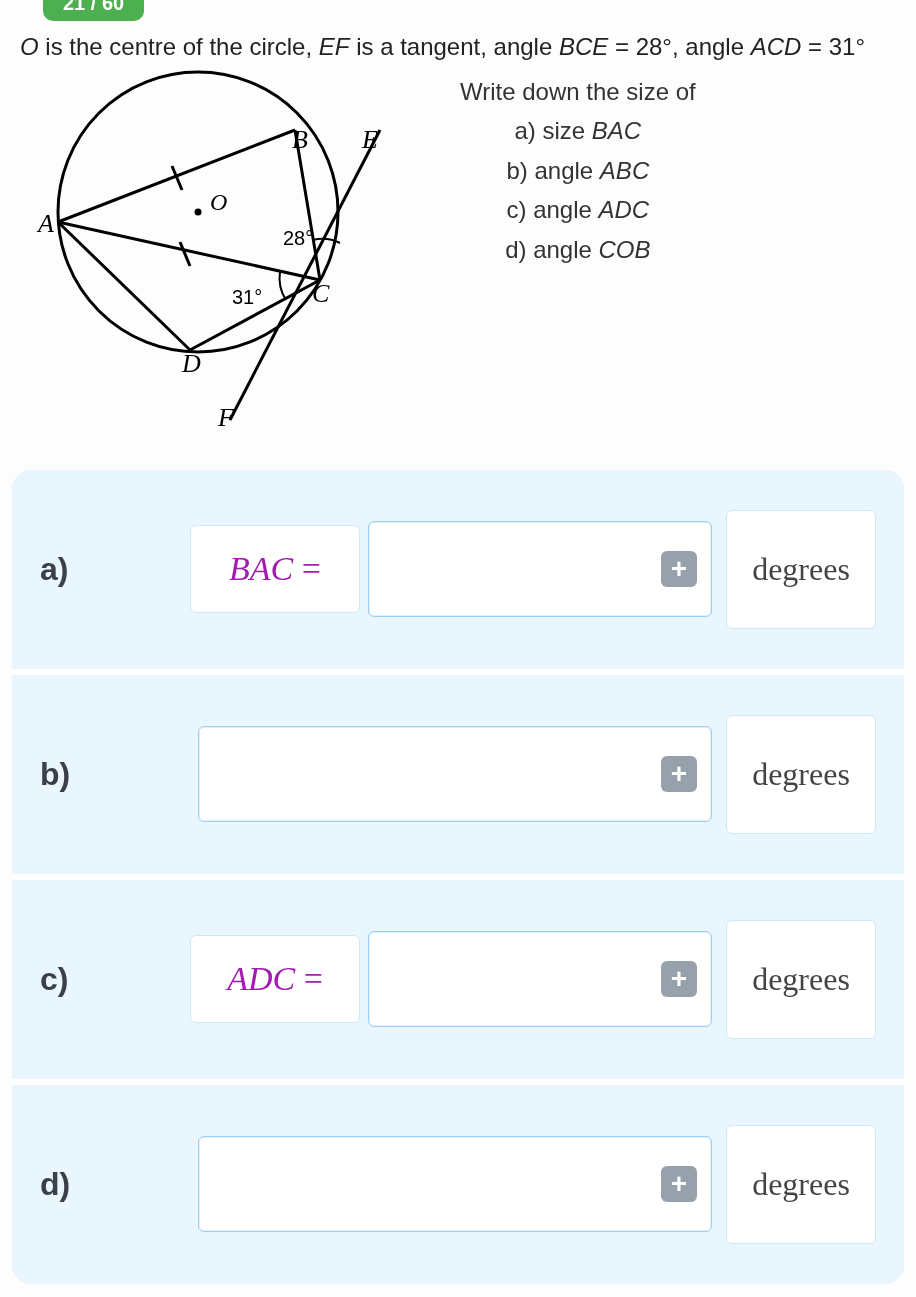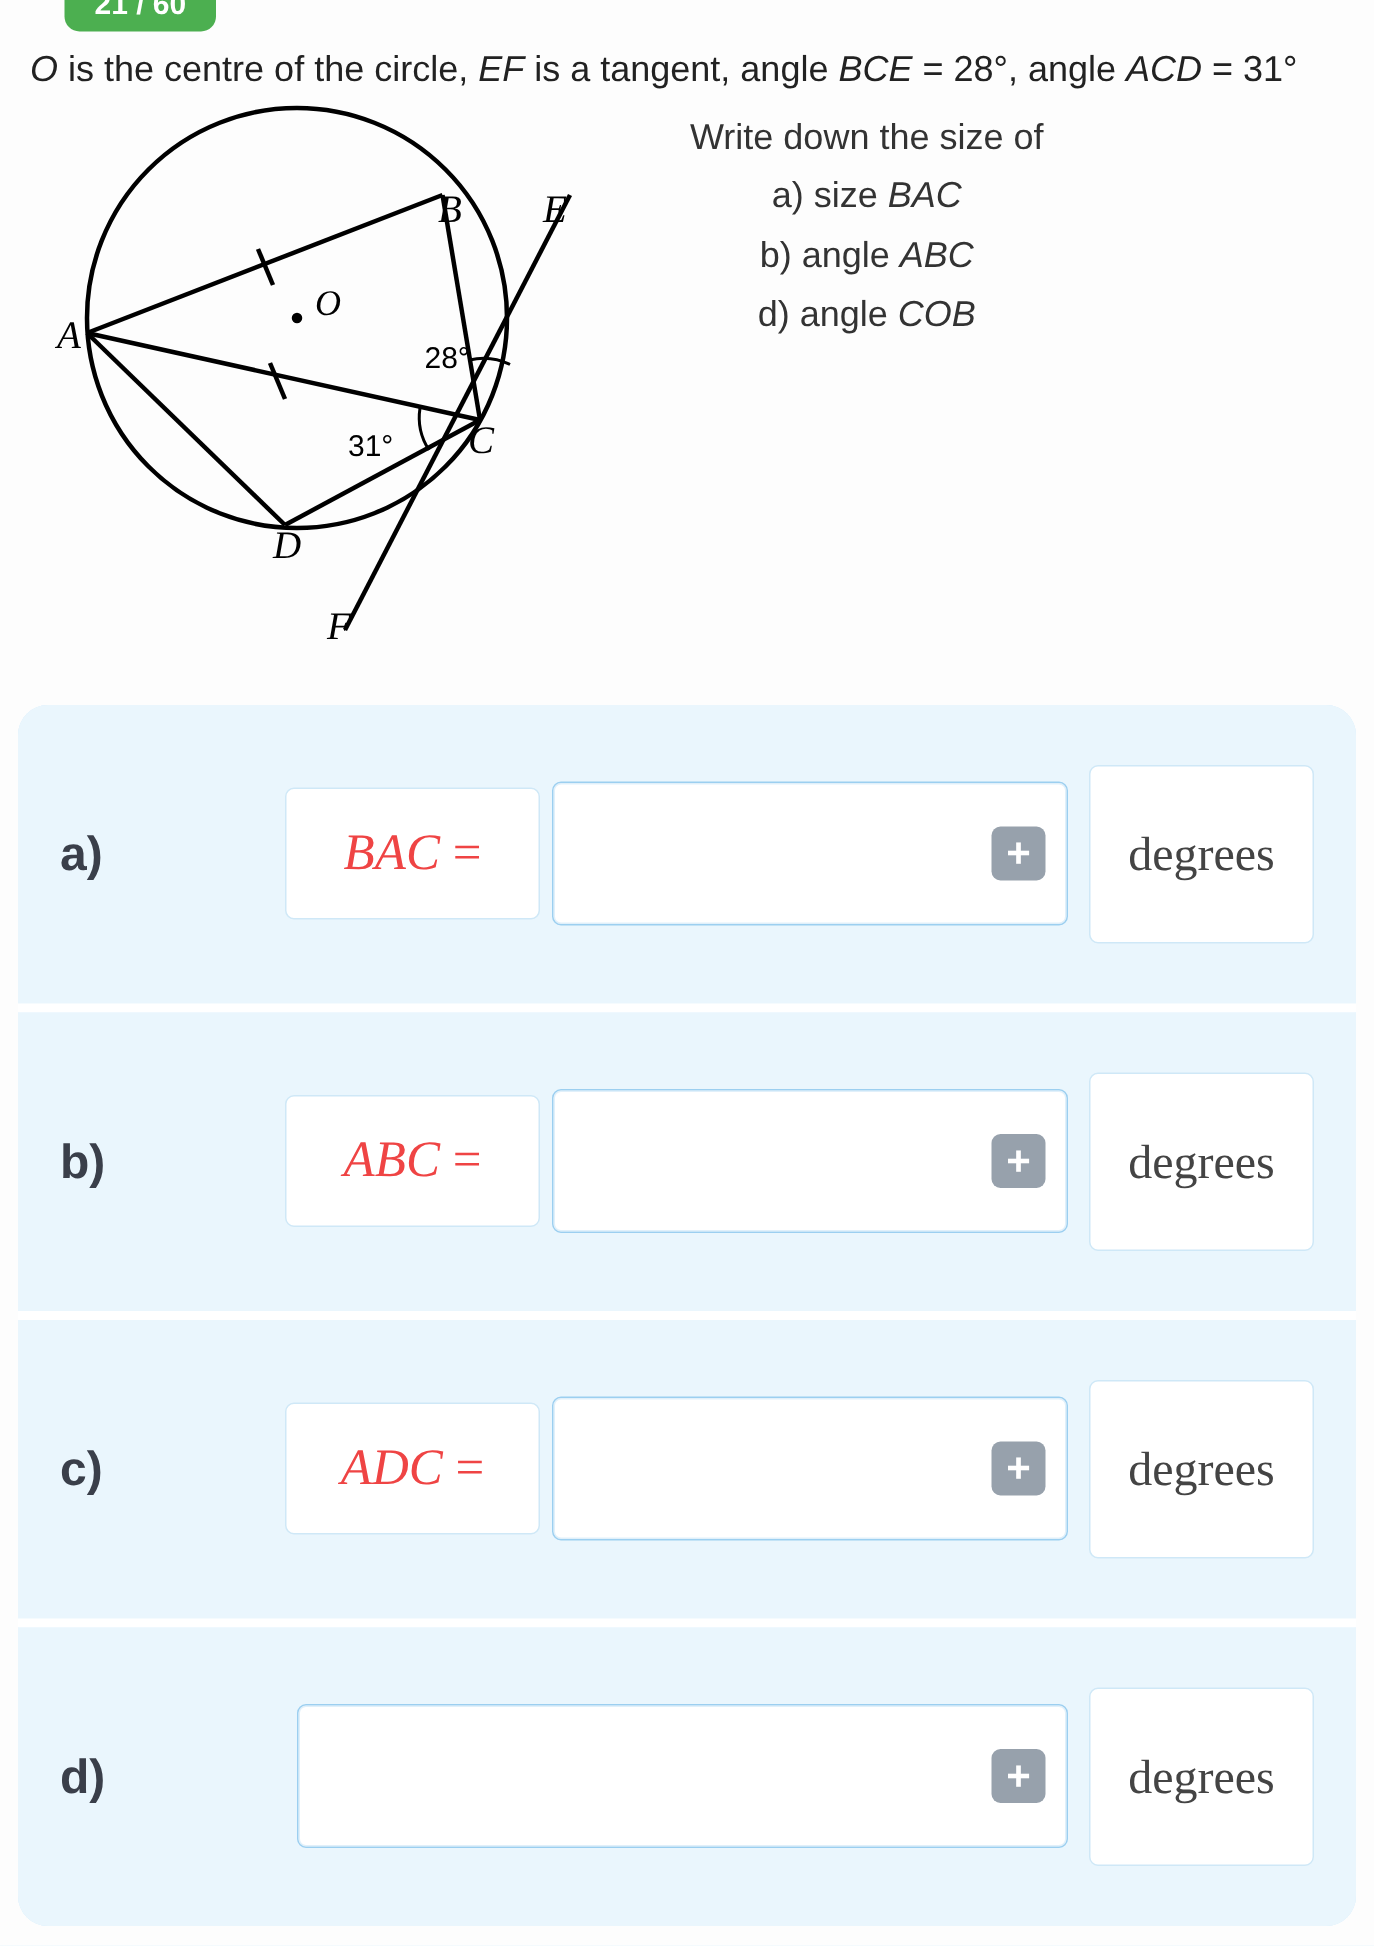--- a/index.html
+++ b/index.html
@@ -67,21 +67,21 @@
     color: #3a3f4a;
   }
   .eq-box {
     background: #fff;
     border: 1px solid #cfe8f7;
     border-radius: 6px;
     padding: 24px 22px;
     font-size: 34px;
     font-style: italic;
     font-family: 'Times New Roman', serif;
-    color: #ef4444;
+    color: #a21caf;
     min-width: 170px;
     text-align: center;
   }
   .eq-box .eq { font-style: normal; }
   .input-box {
     margin-left: 8px;
     background: #fff;
     border: 1px solid #9ccff0;
     border-radius: 6px;
     height: 96px;
@@ -167,43 +167,41 @@
       <text x="263" y="175" font-size="20" font-family="Arial">28°</text>
 
       <path d="M 260 202 A 40 40 0 0 0 266 230" fill="none" stroke="#000" stroke-width="2"></path>
       <text x="212" y="234" font-size="20" font-family="Arial">31°</text>
     </svg>
 
     <div class="questions">
       <div>Write down the size of</div>
       <div><span>a)  size </span><em>BAC</em></div>
       <div><span>b)  angle </span><em>ABC</em></div>
+      <div><span>c)  angle </span><em>ADC</em></div>
       <div><span>d)  angle </span><em>COB</em></div>
     </div>
   </div>
 </div>
 
 <div class="answers-wrap">
 
   <div class="answer-row">
     <div class="part-label">a)</div>
     <div class="eq-box">
       <span>BAC</span><span class="eq"> =</span>
     </div>
     <div class="input-box">
       <div class="plus-btn">+</div>
     </div>
     <div class="unit-box">degrees</div>
   </div>
 
   <div class="answer-row">
     <div class="part-label">b)</div>
-    <div class="eq-box">
-      <span>ABC</span><span class="eq"> =</span>
-    </div>
     <div class="input-box">
       <div class="plus-btn">+</div>
     </div>
     <div class="unit-box">degrees</div>
   </div>
 
   <div class="answer-row">
     <div class="part-label">c)</div>
     <div class="eq-box">
       <span>ADC</span><span class="eq"> =</span>

